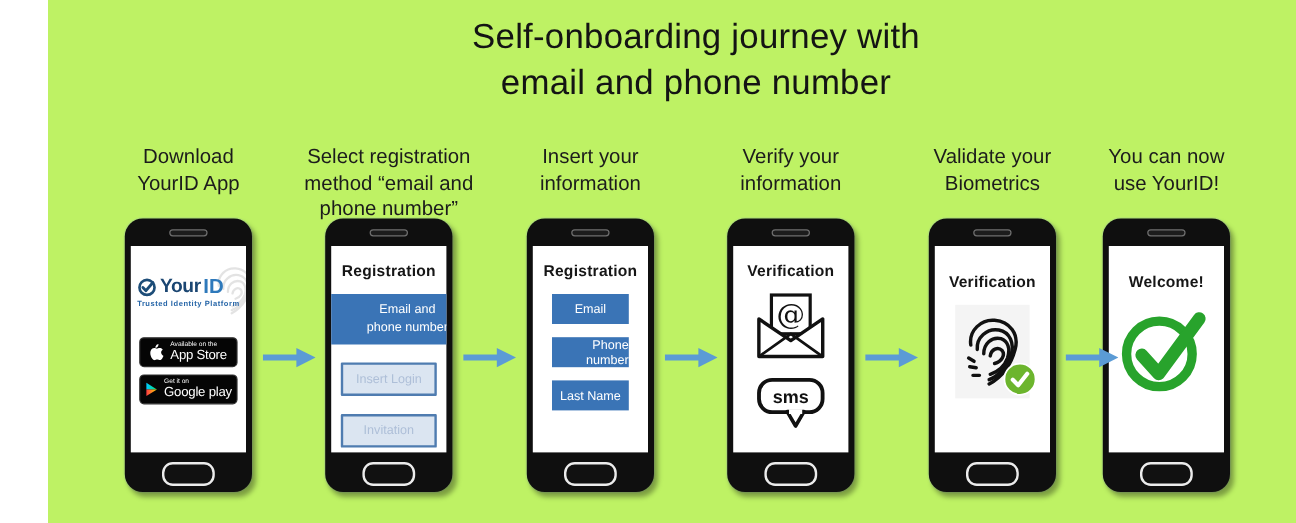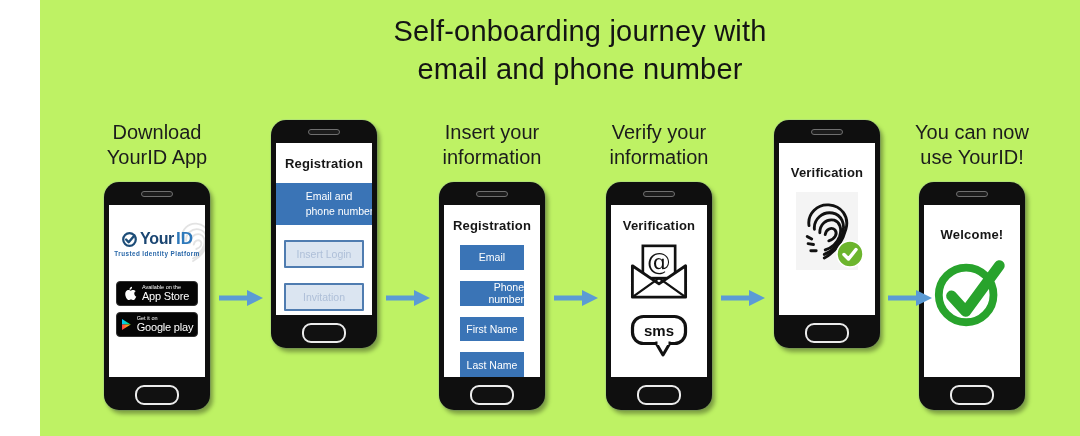--- a/index.html
+++ b/index.html
@@ -7,59 +7,59 @@
     position:relative;width:1080px;height:436px;background:#bef264;
     font-family:"Liberation Sans","DejaVu Sans",sans-serif;overflow:hidden;margin-left:40px;
   }
   .title{
     position:absolute;left:0;right:0;top:12px;text-align:center;
     font-size:29px;line-height:1.32;color:#141414;white-space:pre-line;
     letter-spacing:.2px;
   }
   .step{position:absolute;top:120px;width:160px;display:flex;flex-direction:column;align-items:center;}
   .step-label{
-    height:62px;font-size:20px;line-height:1.27;color:#1c1c1c;
+    height:62px;font-size:17px;line-height:1.27;color:#1c1c1c;
     text-align:center;white-space:pre-line;
   }
   .phone{
     width:106px;height:228px;background:#0f0f0f;border-radius:15px;
     padding:0 5px;box-sizing:border-box;display:flex;flex-direction:column;
     box-shadow:3px 4px 4px rgba(0,0,0,.35),0 0 0 1px rgba(130,160,200,.18);
     position:relative;
   }
   .speaker{margin:9px auto 0;width:30px;height:4px;border-radius:3px;border:1px solid #6f6f6f;background:#1c1c1c;}
   .screen{
     margin-top:8px;background:#ffffff;height:172px;overflow:hidden;
     display:flex;flex-direction:column;align-items:center;position:relative;
   }
   .homebtn{margin:8px auto 0;width:40px;height:16px;border:2px solid #ececec;border-radius:9px;background:#111;}
   .p-header{margin-top:13px;font-size:13px;font-weight:600;color:#161616;letter-spacing:.2px;}
   .p-header.low{margin-top:22px;}
 
   
-  .logo-wrap{margin-top:24px;position:relative;display:flex;flex-direction:column;align-items:center;}
+  .logo-wrap{margin-top:24px;position:relative;display:flex;flex-direction:column;}
   .logo-row{display:flex;align-items:center;gap:2px;font-weight:bold;position:relative;z-index:1;}
   .logo-your{font-size:16px;color:var(--logo-navy);letter-spacing:-.3px;}
   .logo-id{font-size:17px;color:var(--logo-blue);}
   .logo-tagline{font-size:6.3px;font-weight:bold;color:#2766a8;letter-spacing:.45px;margin-top:1px;white-space:nowrap;z-index:1;}
   .logo-watermark{position:absolute;right:-14px;top:-10px;opacity:.16;z-index:0;}
   .badges{margin-top:24px;display:flex;flex-direction:column;gap:6px;align-items:flex-end;}
   .badge{
     width:80px;height:23px;background:#050505;border:1px solid #303030;border-radius:4px;
     display:flex;align-items:center;justify-content:center;gap:5px;color:#fff;
   }
   .badge-text{display:flex;flex-direction:column;line-height:1;align-items:flex-start;}
   .badge-small{font-size:5.5px;}
   .badge-big{font-size:11px;letter-spacing:-.2px;margin-top:1px;white-space:nowrap;}
 
   
   .btn-primary{
     margin-top:12px;width:80px;min-height:42px;background:var(--primary-button);color:#fff;
     font-size:10.5px;line-height:1.4;border-radius:2px;display:flex;align-items:center;
-    justify-content:center;white-space:pre-line;padding-left:31px;
+    justify-content:center;text-align:center;white-space:pre-line;padding-left:31px;
   }
   .btn-ghost{
     margin-top:15px;width:80px;height:28px;background:var(--disabled-button-bg);
     border:2px solid var(--disabled-button-border);color:var(--disabled-button-text);
     box-sizing:border-box;border-radius:1px;font-size:10.5px;
     display:flex;align-items:center;justify-content:center;
   }
   .btn-solid{
     margin-top:11px;width:64px;height:25px;background:var(--primary-button);color:#fff;
     font-size:10.5px;border-radius:0;display:flex;align-items:center;justify-content:center;text-align:right;
@@ -141,20 +141,23 @@
               <span class="badge-big">Google play</span>
             </div>
           </div>
         </div>
       </div>
       <div class="homebtn"></div>
     </div>
   </div>
 
   <div class="step" style="left:204px">
+    <div class="step-label">Select registration
+method “email and
+phone number”</div>
     <div class="phone">
       <div class="speaker"></div>
       <div class="screen">
         <div class="p-header">Registration</div>
         <div class="btn-primary">Email and
 phone number</div>
         <div class="btn-ghost">Insert Login</div>
         <div class="btn-ghost">Invitation</div>
       </div>
       <div class="homebtn"></div>
@@ -163,21 +166,20 @@
 
   <div class="step" style="left:372px">
     <div class="step-label">Insert your
 information</div>
     <div class="phone">
       <div class="speaker"></div>
       <div class="screen">
         <div class="p-header">Registration</div>
         <div class="btn-solid first">Email</div>
         <div class="btn-solid">Phone number</div>
-        <div class="btn-solid">First Name</div>
         <div class="btn-solid">Last Name</div>
       </div>
       <div class="homebtn"></div>
     </div>
   </div>
 
   <div class="step" style="left:539px">
     <div class="step-label">Verify your
 information</div>
     <div class="phone">
@@ -195,20 +197,22 @@
           <path d="M26 29 L40 29 L33 41 Z" fill="#fff" stroke="#111" stroke-width="3" stroke-linejoin="round"></path>
           <path d="M27.5 29 L38.5 29" stroke="#fff" stroke-width="4"></path>
           <text x="29" y="22" text-anchor="middle" font-size="15" font-weight="bold" font-family="Liberation Sans, sans-serif" fill="#111">sms</text>
         </svg>
       </div>
       <div class="homebtn"></div>
     </div>
   </div>
 
   <div class="step" style="left:707px">
+    <div class="step-label">Validate your
+Biometrics</div>
     <div class="phone">
       <div class="speaker"></div>
       <div class="screen">
         <div class="p-header low">Verification</div>
         <div class="fp-box">
           <svg width="54" height="66" viewBox="0 0 60 72" fill="none" stroke="#111" stroke-width="3.2" stroke-linecap="round">
             <path d="M10 30 C8 16 20 6 32 7 C46 8 55 20 51 34 C47 49 38 60 27 66"></path>
             <path d="M16 34 C15 23 25 14 36 16 C46 18 51 28 47 40 C43 51 35 59 27 62"></path>
             <path d="M22 38 C22 29 29 22 38 24 C44 26 47 33 44 42 C41 50 34 55 28 57"></path>
             <path d="M28 40 C29 34 35 31 39 35 C42 39 39 45 32 47"></path>

